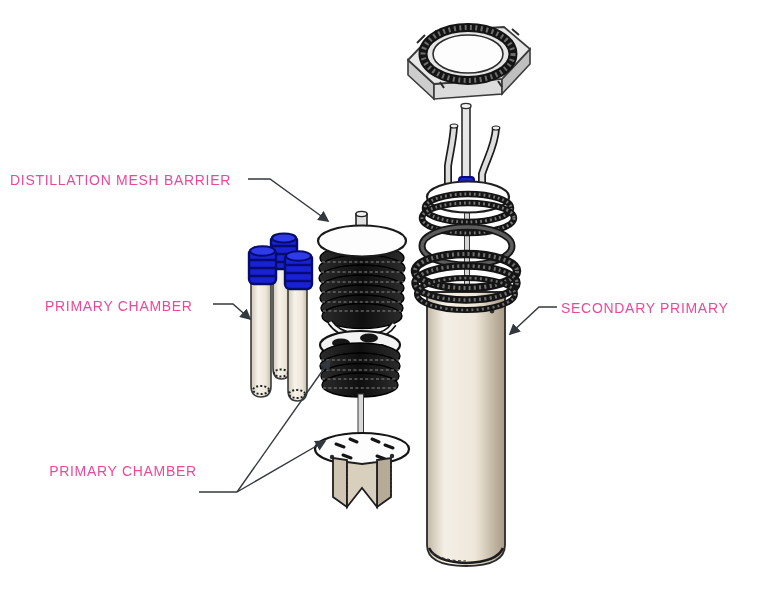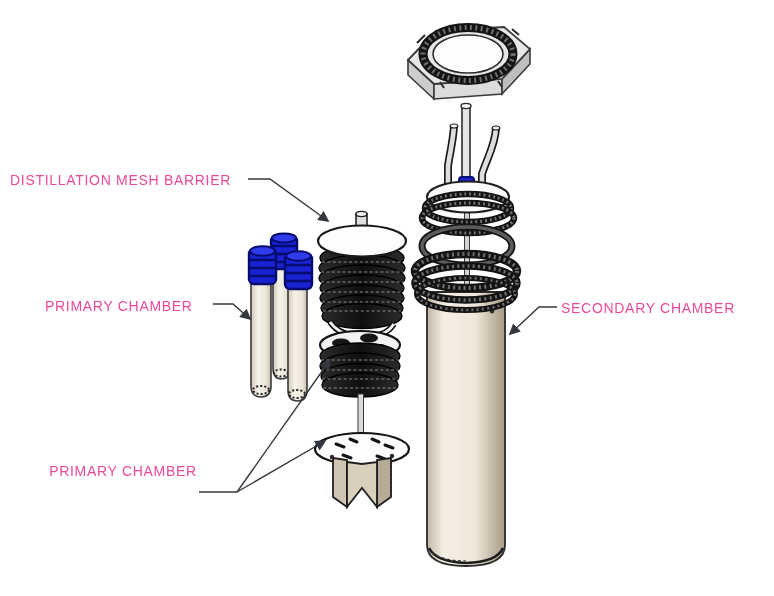--- a/index.html
+++ b/index.html
@@ -196,15 +196,15 @@
 </svg>
 
 <div class="label" style="left:10px;top:170px;">DISTILLATION MESH BARRIER</div>
 
 <div class="label" style="left:45px;top:296px;">PRIMARY CHAMBER</div>
 
 <div class="label two-line" style="left:38px;top:461px;width:170px;">
   <span>PRIMARY CHAMBER</span><br>
 </div>
 
-<div class="label" style="left:561px;top:298px;">SECONDARY CHAMBER</div>
+<div class="label" style="left:561px;top:298px;">SECONDARY PRIMARY</div>
 
 </div>
 
 </body></html>

